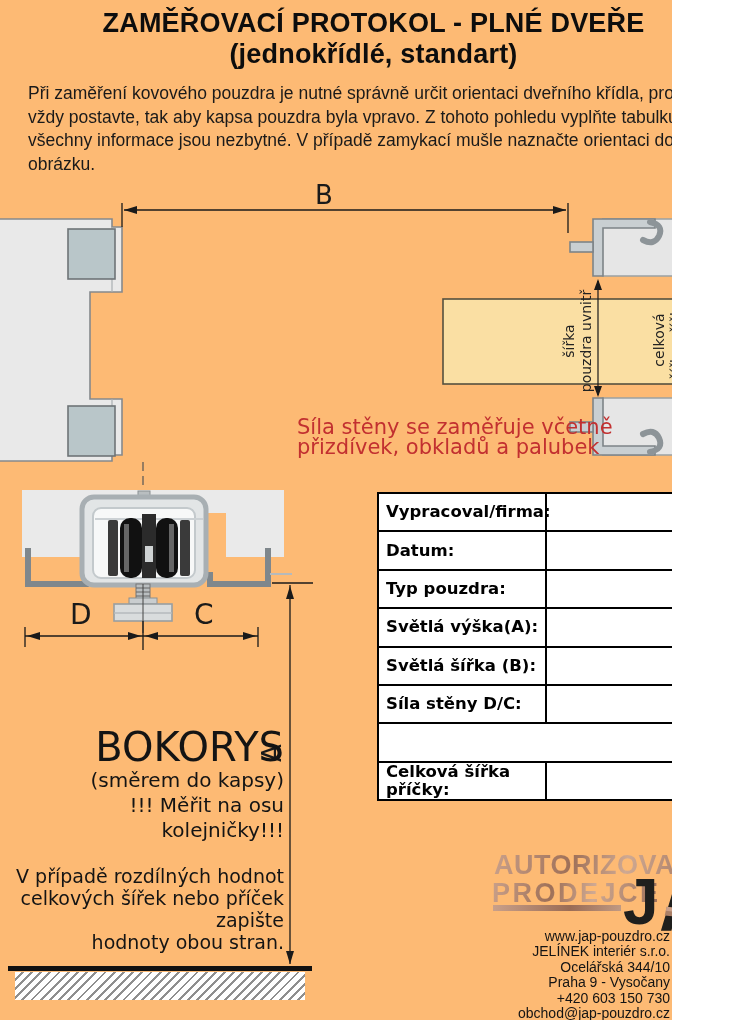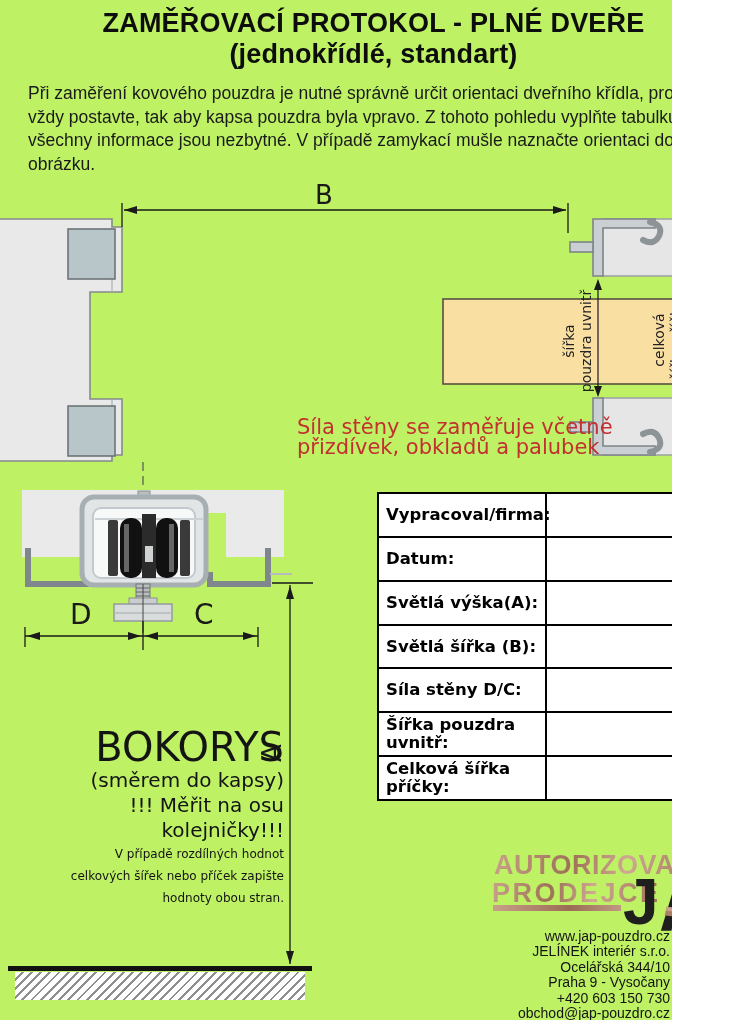--- a/index.html
+++ b/index.html
@@ -1,16 +1,16 @@
 <!DOCTYPE html>
 <html><head>
 <meta charset="utf-8">
 <style>
   html,body{margin:0;padding:0;background:#fff;}
-  #page{position:relative;width:672px;height:1020px;background:#bef264;overflow:hidden;
+  #page{position:relative;width:672px;height:1020px;background:#fdba74;overflow:hidden;
         font-family:"Liberation Sans",sans-serif;color:#111;}
   .abs{position:absolute;}
   
   .title{left:0;top:8px;width:747px;text-align:center;font-weight:bold;font-size:27px;
          letter-spacing:.2px;color:#0d0d0d;}
   .title2{top:39px;}
   .intro{left:28px;top:82px;width:708px;font-size:17.5px;line-height:23.5px;color:#1a1a1a;}
   
   #drawing{left:0;top:0;width:747px;height:1020px;pointer-events:none;}
   
@@ -26,21 +26,21 @@
   .vl1{left:578px;top:341px;}
   .vl2{left:668px;top:340px;}
   
   .rednote{left:297px;top:418px;font-family:"DejaVu Sans",sans-serif;font-size:21px;
            line-height:19.5px;color:#c23030;}
   
   .bokorys-block{left:2px;top:726px;width:282px;text-align:right;
                  font-family:"DejaVu Sans",sans-serif;color:#141414;}
   .bokorys-h{font-size:40px;line-height:42px;}
   .bokorys-s{font-size:20px;line-height:25px;}
-  .bokorys-note{font-size:12px;line-height:22px;}
+  .bokorys-note{margin-top:22px;font-size:19px;line-height:22px;}
   
   .ftable{left:377px;top:492px;width:369px;height:309px;border:2px solid #000;
           display:flex;flex-direction:column;box-sizing:border-box;background:#fff;}
   .frow{flex:1;display:flex;border-bottom:2px solid #000;}
   .frow:last-child{border-bottom:none;}
   .fcell-l{width:159px;border-right:2px solid #000;display:flex;align-items:center;
            padding-left:7px;font-family:"DejaVu Sans",sans-serif;font-weight:bold;
            font-size:16.5px;line-height:18px;color:#000;}
   .fcell-v{flex:1;}
   
@@ -207,33 +207,36 @@
   <div class="abs ftable">
     <div class="frow">
         <div class="fcell-l">Vypracoval/firma:</div>
         <div class="fcell-v"></div>
       </div>
     <div class="frow">
         <div class="fcell-l">Datum:</div>
         <div class="fcell-v"></div>
       </div>
     <div class="frow">
+        <div class="fcell-l">Typ pouzdra:</div>
+        <div class="fcell-v"></div>
+      </div>
+    <div class="frow">
         <div class="fcell-l">Světlá výška(A):</div>
         <div class="fcell-v"></div>
       </div>
     <div class="frow">
         <div class="fcell-l">Světlá šířka (B):</div>
         <div class="fcell-v"></div>
       </div>
     <div class="frow">
         <div class="fcell-l">Síla stěny D/C:</div>
         <div class="fcell-v"></div>
       </div>
     <div class="frow">
-        <div class="fcell-l">Šířka pouzdra uvnitř:</div>
         <div class="fcell-v"></div>
       </div>
     <div class="frow">
         <div class="fcell-l">Celková šířka příčky:</div>
         <div class="fcell-v"></div>
       </div>
   </div>
 
   <div class="abs copper-txt auth1">AUTORIZOVANÝ</div>
   <div class="abs copper-txt auth2">PRODEJCE</div>

